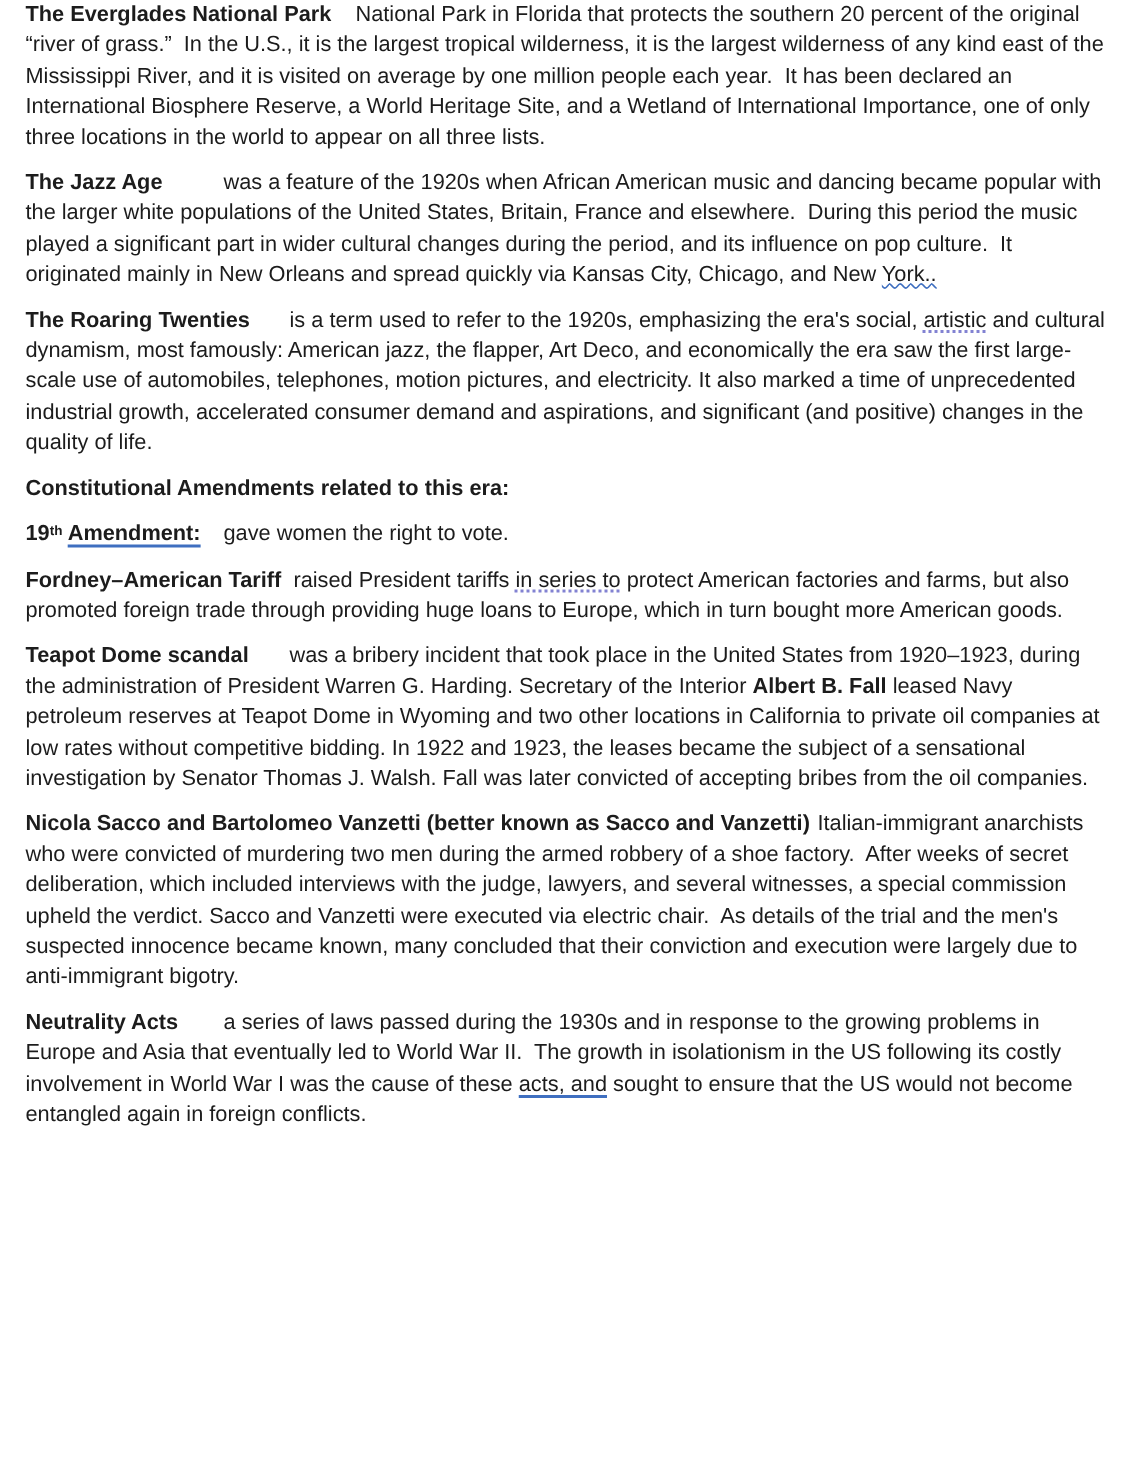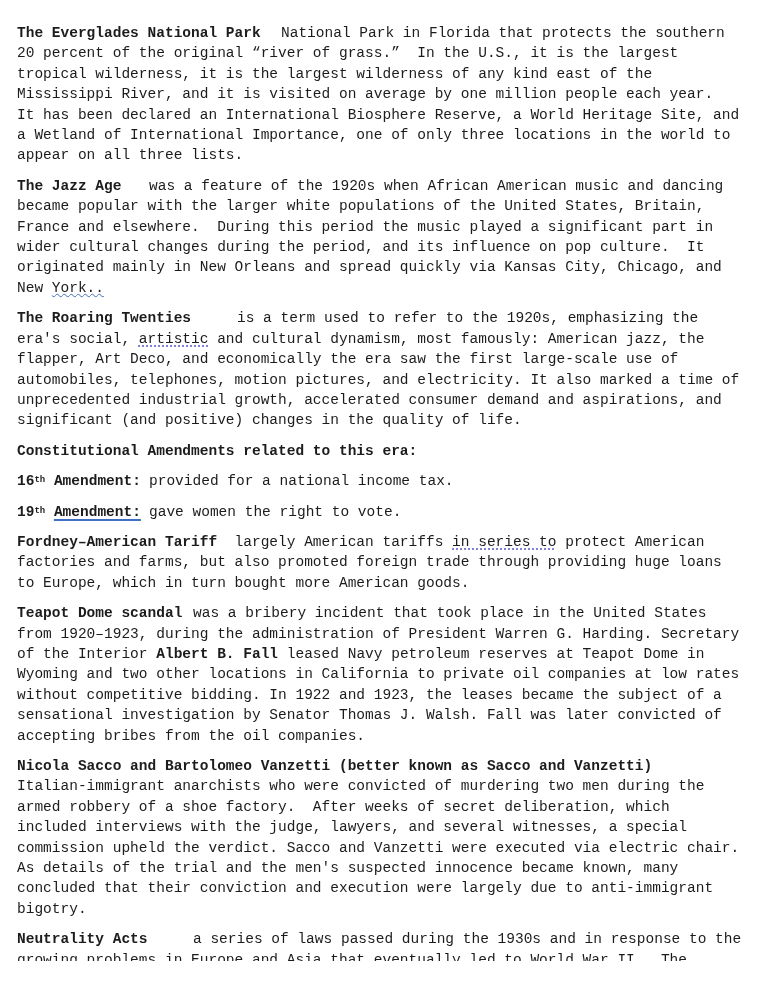--- a/index.html
+++ b/index.html
@@ -4,23 +4,23 @@
 <style>
   html, body {
     margin: 0;
     padding: 0;
     background: #ffffff;
   }
   .page {
     width: 759px;
     height: 961px;
     box-sizing: border-box;
-    padding: 23px 17px 0 17px;
+    padding: 0 17px 0 17px;
     background: #ffffff;
-    font-family: Liberation Mono, monospace;
+    font-family: Liberation Sans, sans-serif;
     font-size: 14.5px;
     line-height: 20.4px;
     color: #1c1c1c;
     overflow: hidden;
   }
   .para {
     margin: 0 0 10px 0;
     white-space: pre-wrap;
     tab-size: 11;
     tab-size: 44px;
@@ -51,20 +51,19 @@
 </style>
 </head>
 <body>
 
 <div class="page">
   <div>
       <p class="para"><span class="b">The Everglades National Park</span><span class="">	National Park in Florida that protects the southern 20 percent of the original “river of grass.”  In the U.S., it is the largest tropical wilderness, it is the largest wilderness of any kind east of the Mississippi River, and it is visited on average by one million people each year.  It has been declared an International Biosphere Reserve, a World Heritage Site, and a Wetland of International Importance, one of only three locations in the world to appear on all three lists.</span></p>
       <p class="para"><span class="b">The Jazz Age</span><span class="">	was a feature of the 1920s when African American music and dancing became popular with the larger white populations of the United States, Britain, France and elsewhere.  During this period the music played a significant part in wider cultural changes during the period, and its influence on pop culture.  It originated mainly in New Orleans and spread quickly via Kansas City, Chicago, and New </span><span class="u-wavy">York..</span></p>
       <p class="para"><span class="b">The Roaring Twenties</span><span class="">	is a term used to refer to the 1920s, emphasizing the era's social, </span><span class="u-dot">artistic</span><span class=""> and cultural dynamism, most famously: American jazz, the flapper, Art Deco, and economically the era saw the first large-scale use of automobiles, telephones, motion pictures, and electricity. It also marked a time of unprecedented industrial growth, accelerated consumer demand and aspirations, and significant (and positive) changes in the quality of life.</span></p>
       <p class="para"><span class="b">Constitutional Amendments related to this era:</span></p>
-      <p class="para"><span class="b">16</span><span class="b sup">th</span><span class="b"> Amendment:</span><span class="">	provided for a national income tax.</span></p>
       <p class="para"><span class="b">19</span><span class="b sup">th</span><span class="b"> </span><span class="b u-solid">Amendment:</span><span class="">	gave women the right to vote.</span></p>
-      <p class="para"><span class="b">Fordney–American Tariff</span><span class="">  largely American tariffs </span><span class="u-dot">in series to</span><span class=""> protect American factories and farms, but also promoted foreign trade through providing huge loans to Europe, which in turn bought more American goods.</span></p>
+      <p class="para"><span class="b">Fordney–American Tariff</span><span class="">  raised President tariffs </span><span class="u-dot">in series to</span><span class=""> protect American factories and farms, but also promoted foreign trade through providing huge loans to Europe, which in turn bought more American goods.</span></p>
       <p class="para"><span class="b">Teapot Dome scandal</span><span class="">	was a bribery incident that took place in the United States from 1920–1923, during the administration of President Warren G. Harding. Secretary of the Interior </span><span class="b">Albert B. Fall</span><span class=""> leased Navy petroleum reserves at Teapot Dome in Wyoming and two other locations in California to private oil companies at low rates without competitive bidding. In 1922 and 1923, the leases became the subject of a sensational investigation by Senator Thomas J. Walsh. Fall was later convicted of accepting bribes from the oil companies.</span></p>
       <p class="para"><span class="b">Nicola Sacco and Bartolomeo Vanzetti (better known as Sacco and Vanzetti)</span><span class="">	Italian-immigrant anarchists who were convicted of murdering two men during the armed robbery of a shoe factory.  After weeks of secret deliberation, which included interviews with the judge, lawyers, and several witnesses, a special commission upheld the verdict. Sacco and Vanzetti were executed via electric chair.  As details of the trial and the men's suspected innocence became known, many concluded that their conviction and execution were largely due to anti-immigrant bigotry.</span></p>
       <p class="para"><span class="b">Neutrality Acts</span><span class="">	a series of laws passed during the 1930s and in response to the growing problems in Europe and Asia that eventually led to World War II.  The growth in isolationism in the US following its costly involvement in World War I was the cause of these </span><span class="u-solid">acts, and</span><span class=""> sought to ensure that the US would not become entangled again in foreign conflicts.</span></p>
     </div>
 </div>
 
 </body></html>

